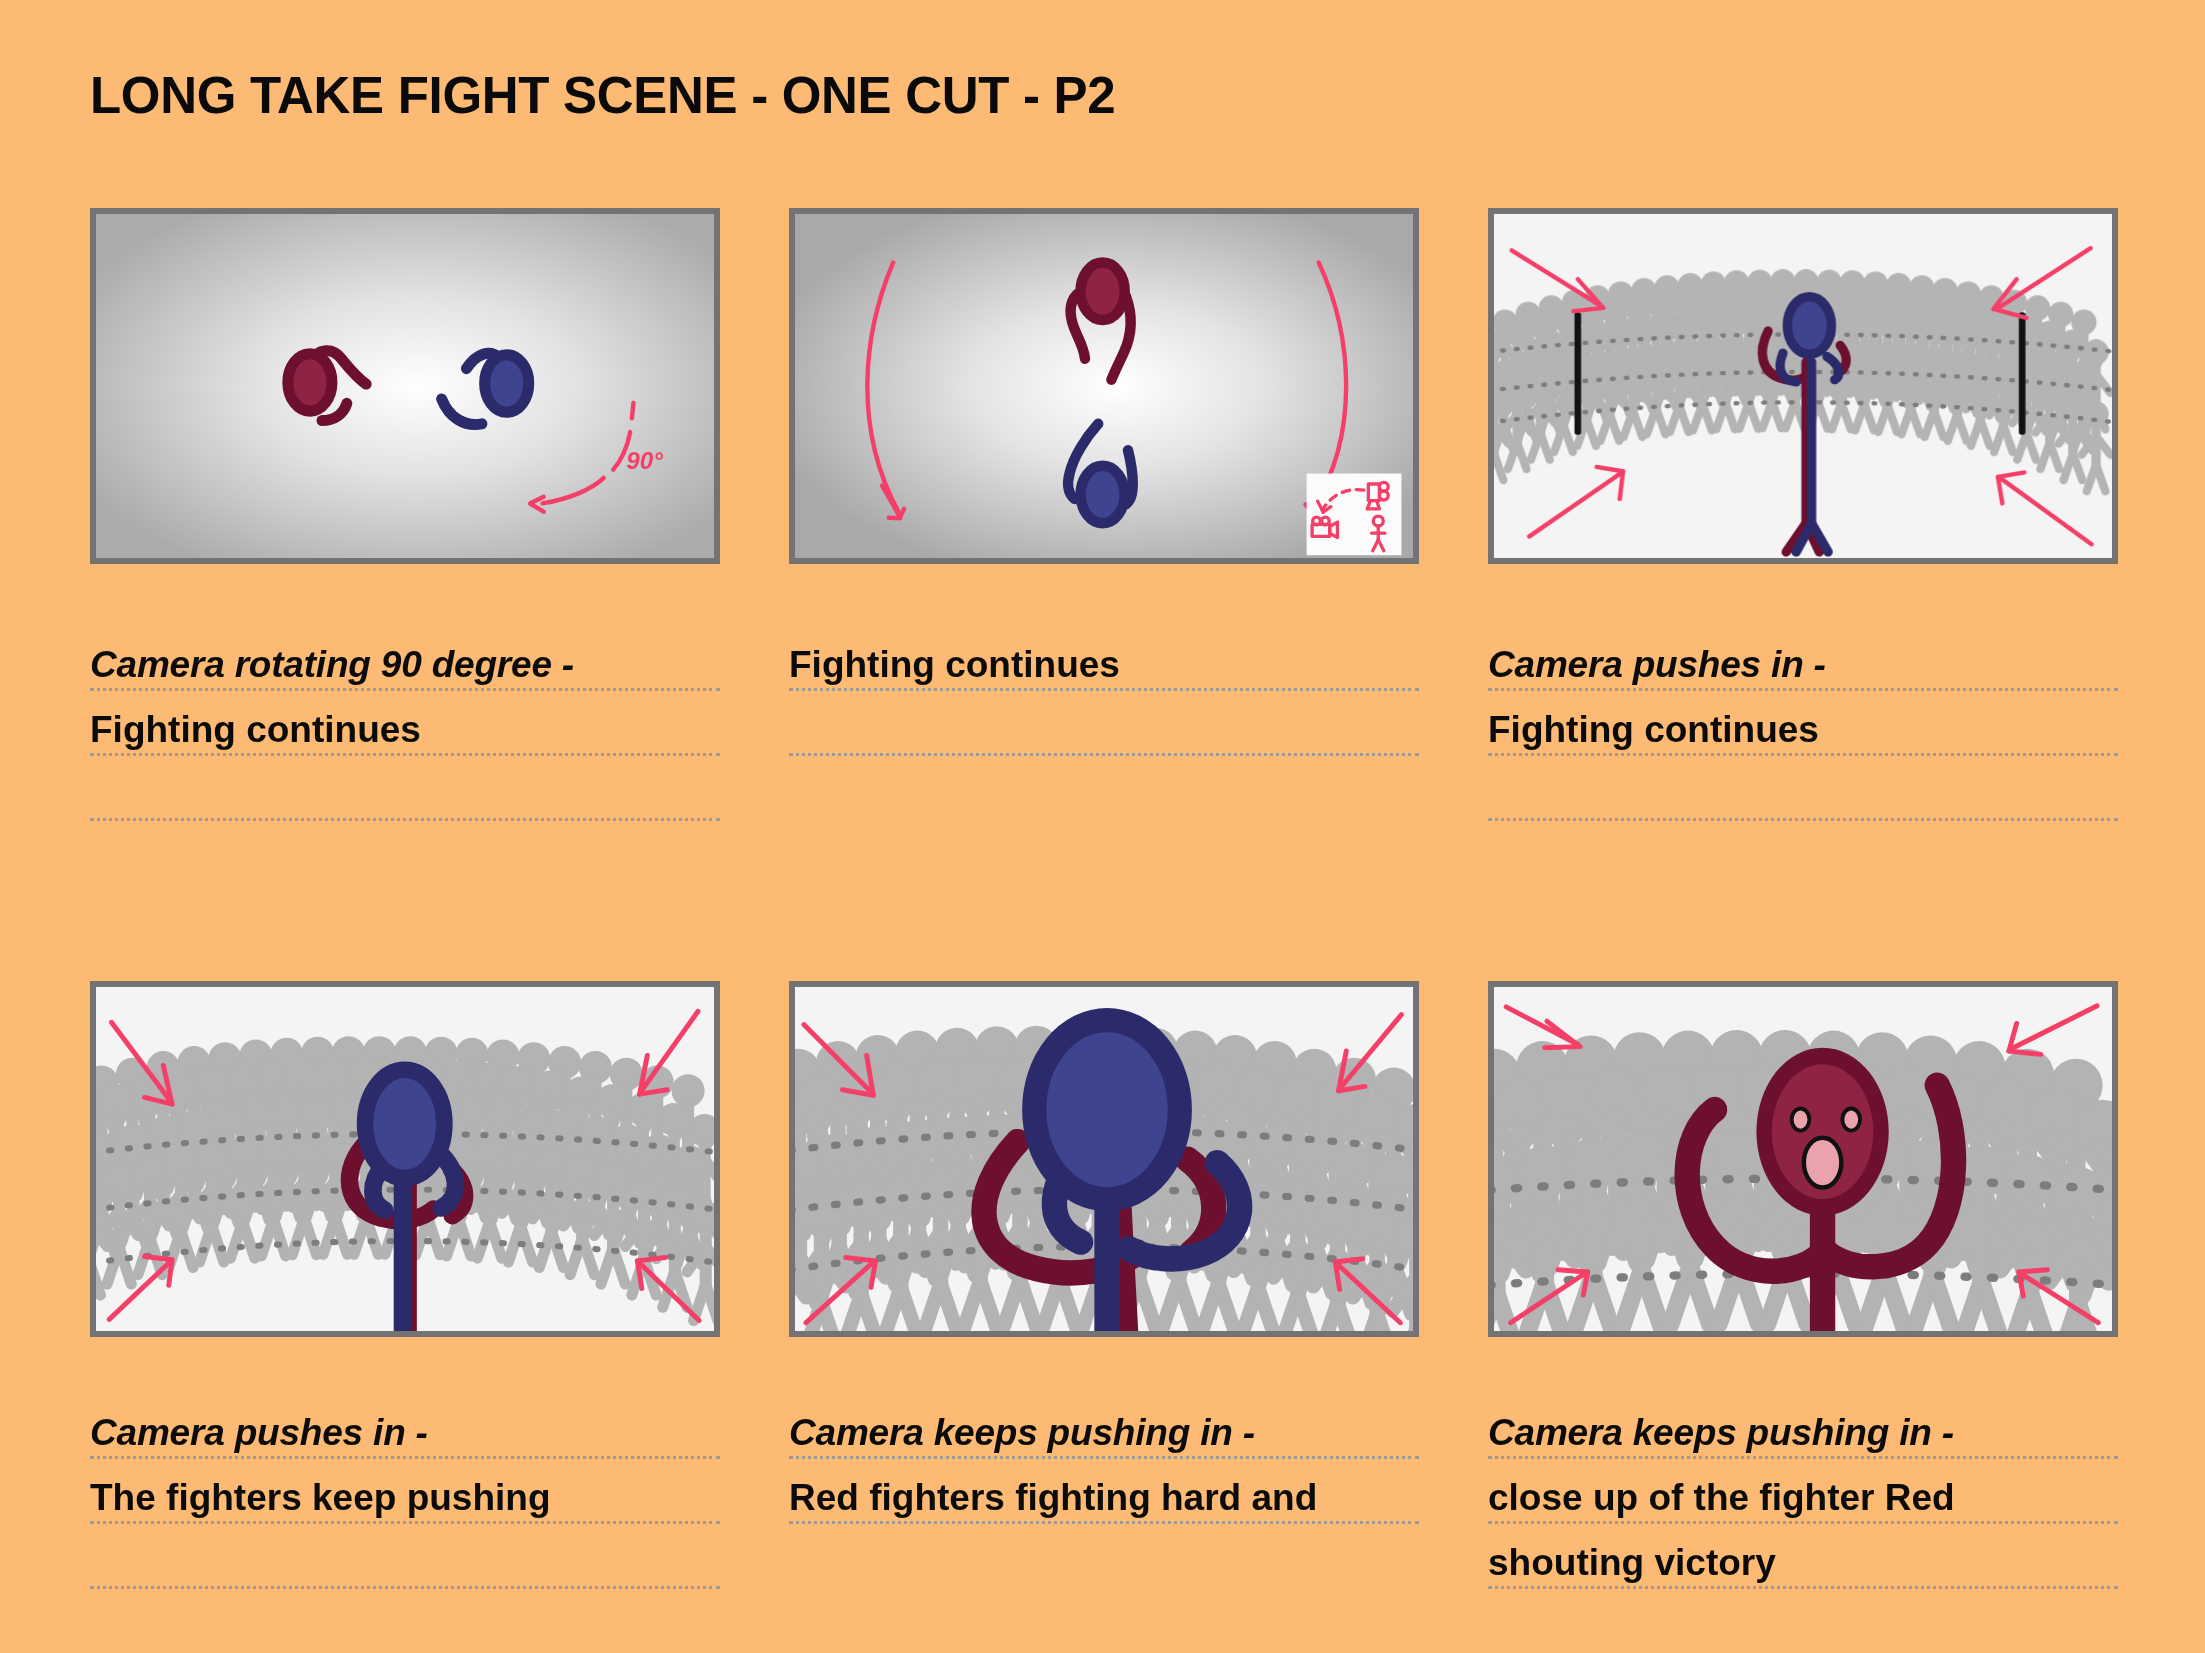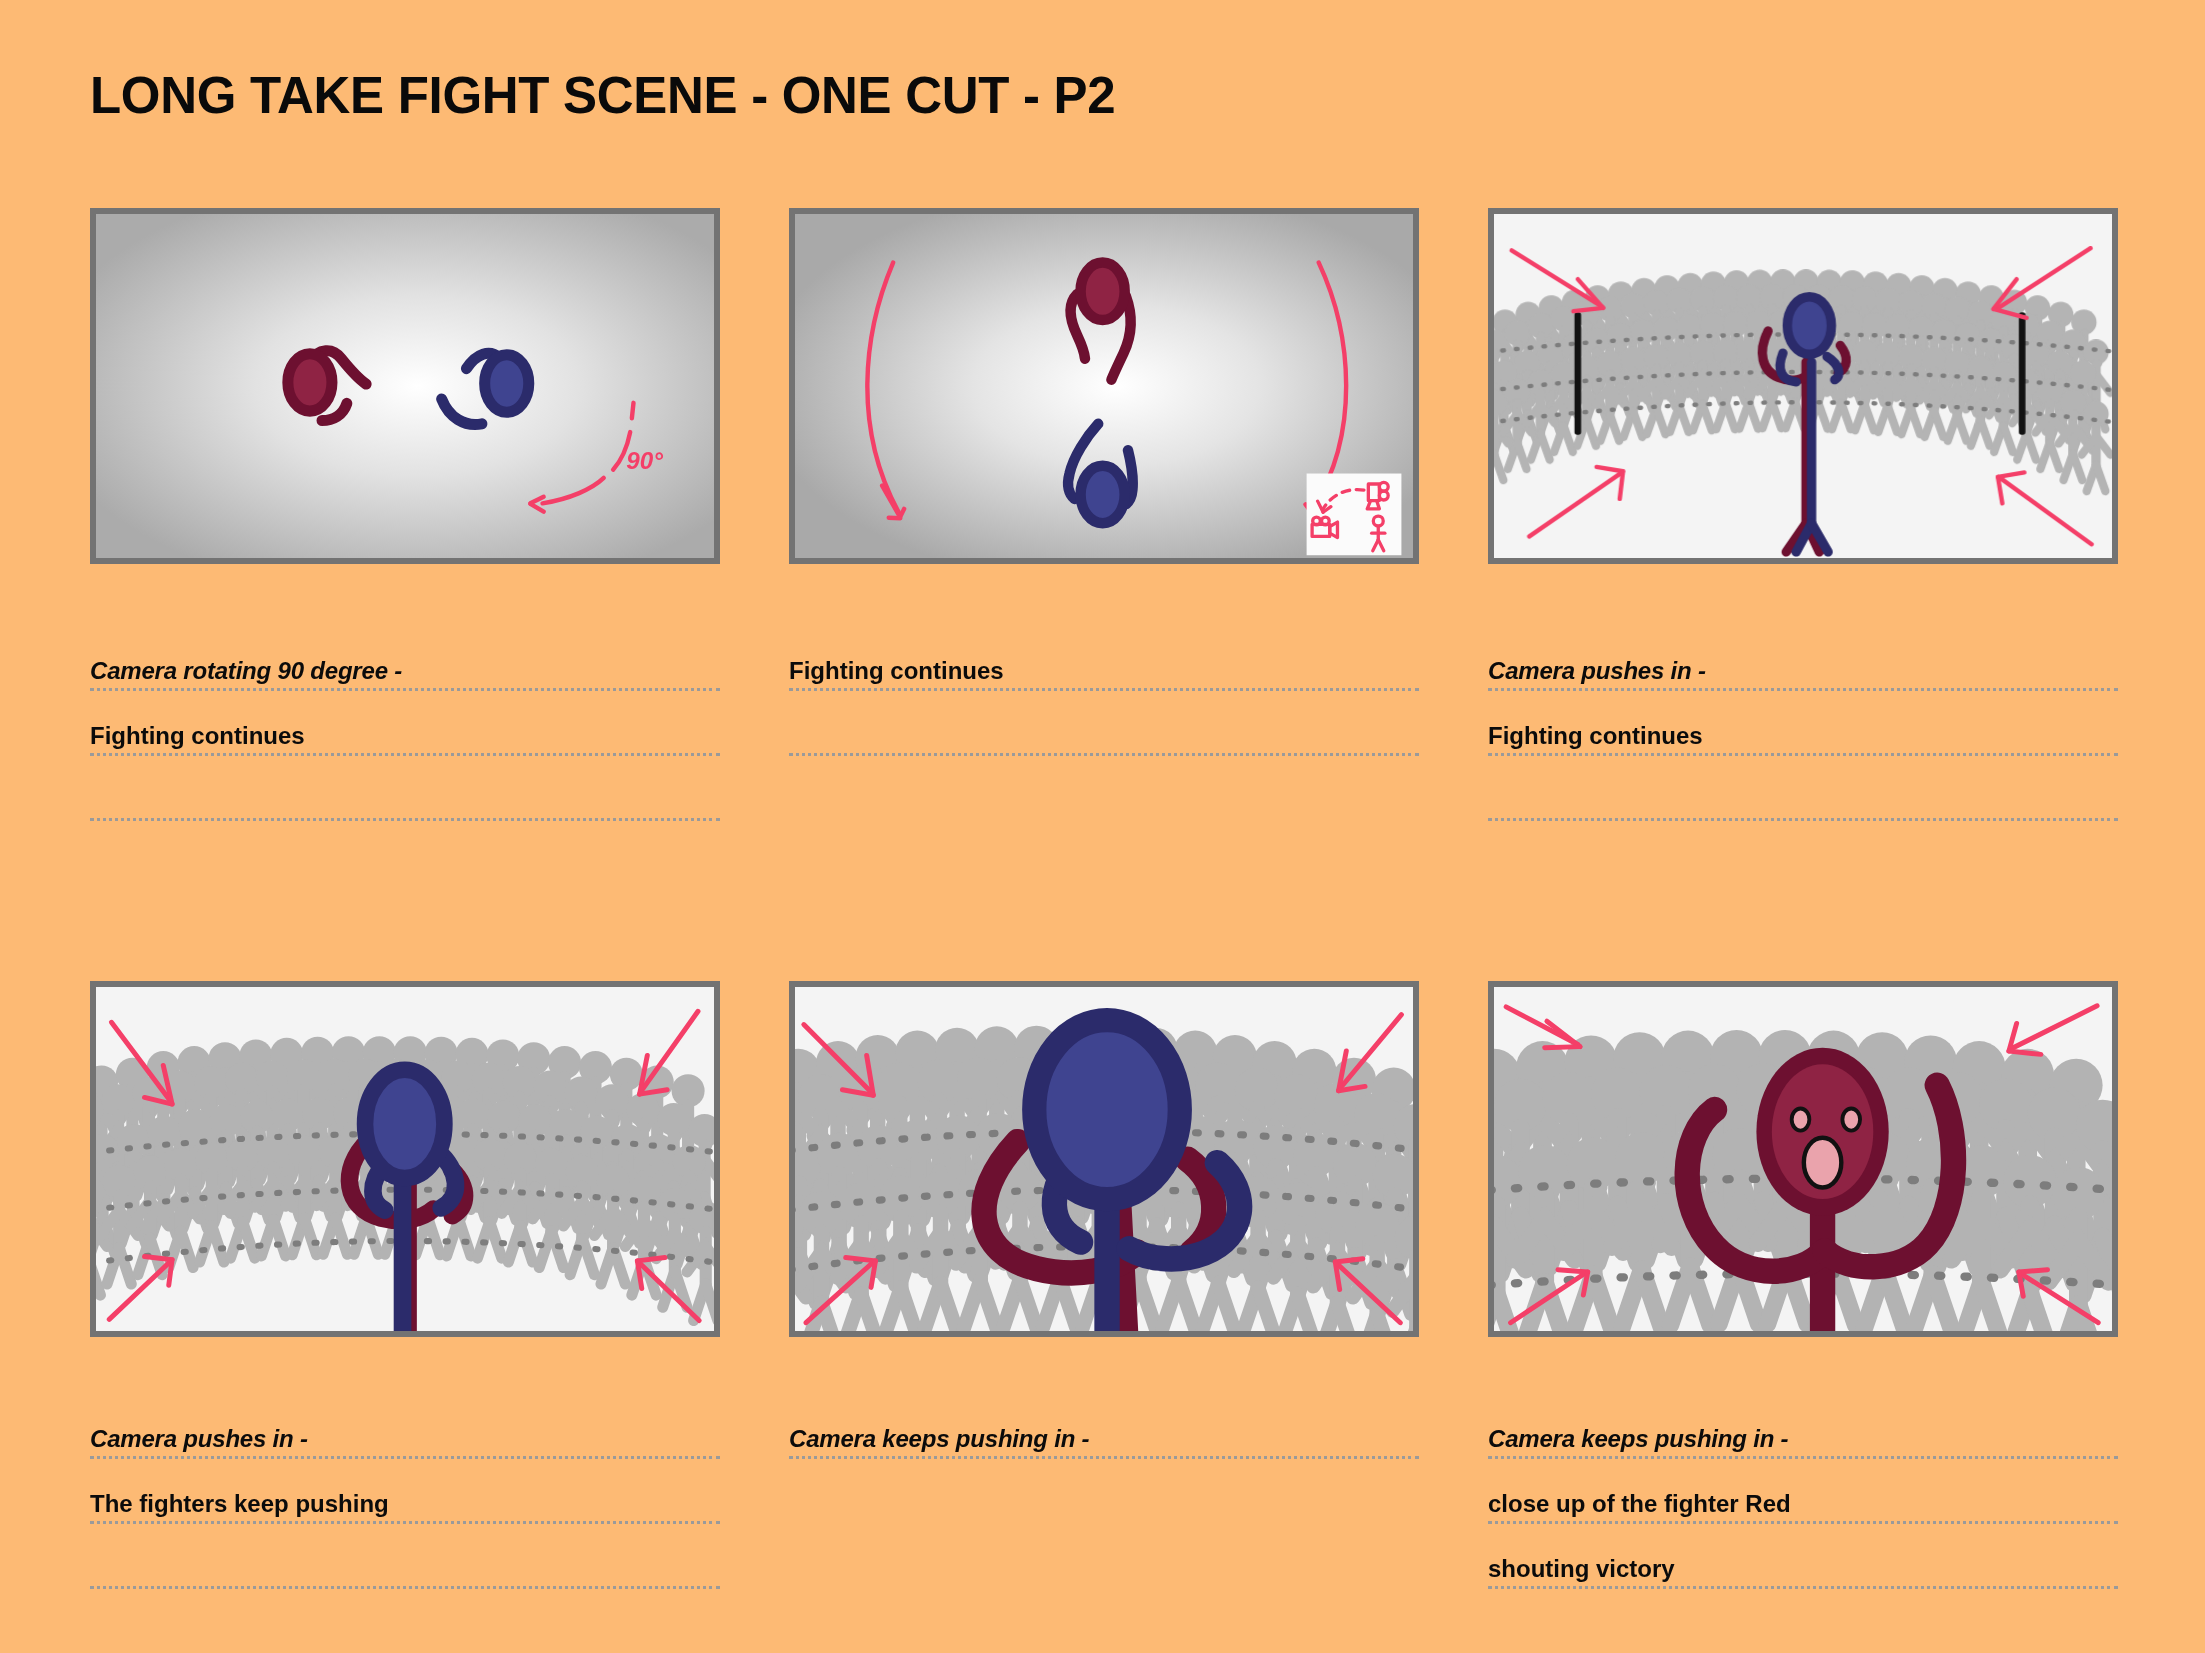--- a/index.html
+++ b/index.html
@@ -50,21 +50,21 @@
   
   .caption{margin-top:62px;width:630px;}
   .capline{
     position:relative;
     height:62px;
     border-bottom:3.3px dotted #9a9a9a;
     display:flex;
     align-items:flex-end;
   }
   .capline .txt{
-    font-size:24px;
+    font-size:37px;
     line-height:1.02;
     padding-bottom:4.4px;
     white-space:nowrap;
   }
   .capline.head .txt{
     font-weight:700;
     font-style:italic;
     letter-spacing:-0.2px;
   }
   .capline.body .txt{font-weight:700;}
@@ -726,20 +726,23 @@
                 </g>
               </g>
             </svg>
           </div>
         </div>
 
         <div class="caption">
           <div class="capline head">
             <span class="txt">Camera keeps pushing in -</span>
           </div>
+          <div class="capline body">
+            <span class="txt">Red fighters fighting hard and</span>
+          </div>
         </div>
       </div>
 
       <div class="cell">
         <div class="panel">
           <div class="stage">
             <svg viewBox="0 0 1121 623" preserveAspectRatio="none">
               <defs>
                 <g id="p6person">
                   <circle cx="0" cy="0" r="48" fill="#b3b3b3"></circle>

